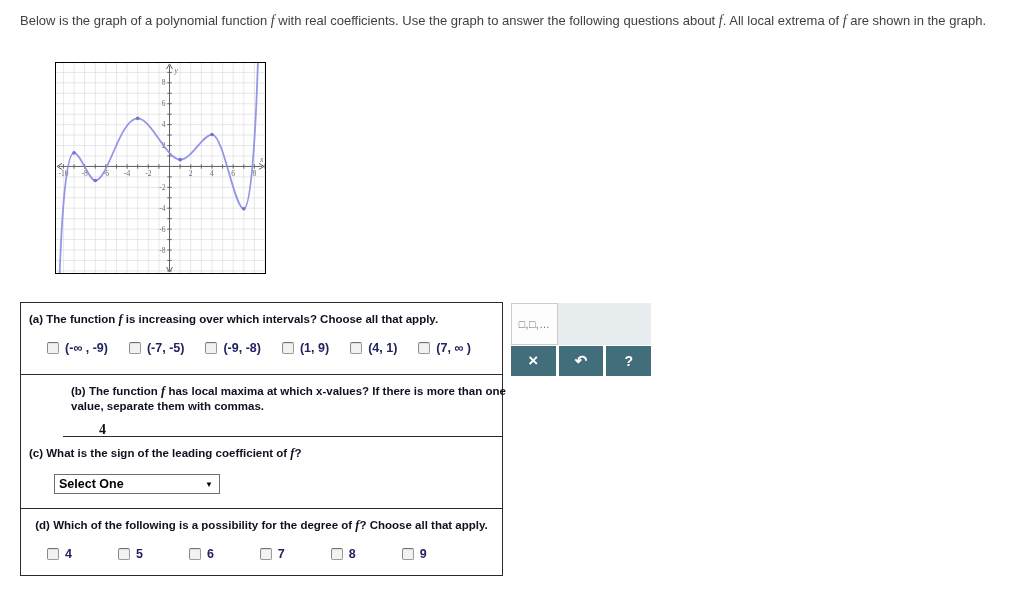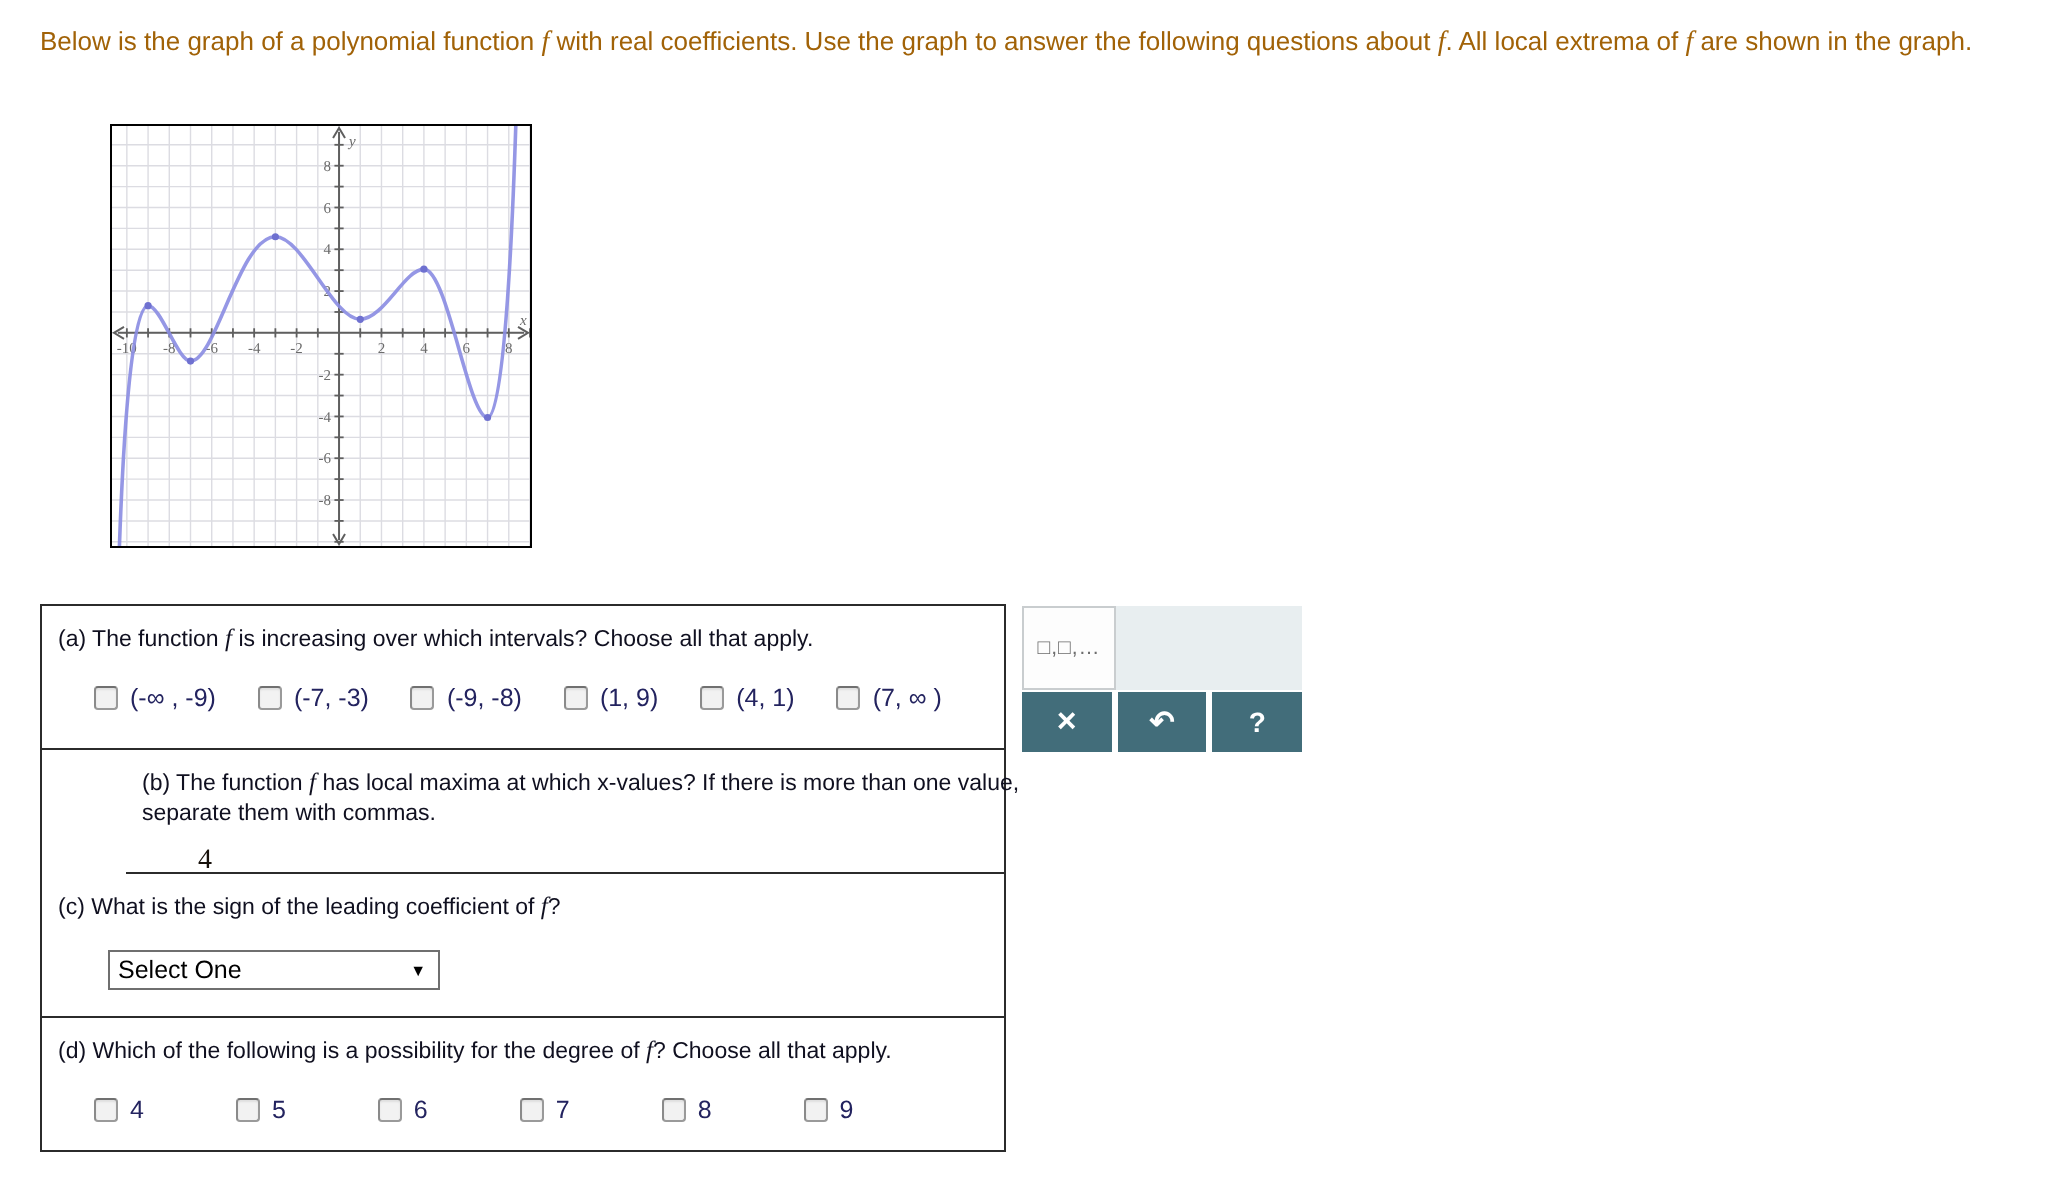--- a/index.html
+++ b/index.html
@@ -5,37 +5,37 @@
   * { margin:0; padding:0; box-sizing:border-box; }
   body {
     width:1024px; height:596px; position:relative;
     background:#ffffff;
     font-family:"Liberation Sans", sans-serif;
     overflow:hidden;
   }
   
   .intro {
     position:absolute; left:20px; top:10px; width:992px;
-    font-size:13px; line-height:21px; color:#a16207;
+    font-size:13px; line-height:21px; color:#404040;
   }
   .intro i { font-family:"Liberation Serif", serif; font-size:14px; }
 
   
   .graph-box {
     position:absolute; left:55px; top:62px; width:211px; height:212px;
     border:1px solid #000; background:#fff;
   }
   .graph-box svg { display:block; }
 
   
   .qpanel {
     position:absolute; left:20px; top:302px; width:483px;
     border:1px solid #2b2b2b; background:#fff;
   }
-  .qsection { padding:9px 8px 8px 8px; border-bottom:1px solid #2b2b2b; }
+  .qsection { padding:9px 8px 8px 8px; border-bottom:1px solid #2b2b2b;font-weight:bold; }
   .qsection:last-child { border-bottom:none; }
   .qlabel { font-size:11.5px; color:#101020; line-height:15px; }
   .qlabel i { font-family:"Liberation Serif", serif; font-size:12.5px; }
   .opt-row { display:flex; align-items:center; margin:14px 0 6px 18px; }
   .opt-row.intervals .opt { margin-right:21px; }
   .opt-row.degrees .opt { margin-right:46px; }
   .opt { display:inline-flex; align-items:center; white-space:nowrap; }
   .checkbox {
     width:12px; height:12px; margin-right:6px; flex:none;
     background:#f2f2f2; border:1px solid #9a9a9a; border-top-color:#707070;
@@ -198,21 +198,21 @@
 
   <div class="qsection" style="height:72px;">
     <div class="qlabel">(a) The function <i>f</i> is increasing over which intervals? Choose all that apply.</div>
     <div class="opt-row intervals">
         <span class="opt">
         <span class="checkbox"></span>
         <span class="opt-label">(-∞ , -9)</span>
       </span>
         <span class="opt">
         <span class="checkbox"></span>
-        <span class="opt-label">(-7, -3)</span>
+        <span class="opt-label">(-7, -5)</span>
       </span>
         <span class="opt">
         <span class="checkbox"></span>
         <span class="opt-label">(-9, -8)</span>
       </span>
         <span class="opt">
         <span class="checkbox"></span>
         <span class="opt-label">(1, 9)</span>
       </span>
         <span class="opt">
@@ -232,21 +232,21 @@
   </div>
 
   <div class="qsection" style="height:72px;">
     <div class="qlabel">(c) What is the sign of the leading coefficient of <i>f</i>?</div>
     <div class="select-box">
       <span class="sel-text">Select One</span>
       <span class="sel-arrow">▼</span>
     </div>
   </div>
 
-  <div class="qsection" style="height:66px; border-bottom:none;">
+  <div class="qsection" style="height:66px; border-bottom:none;text-align:center;">
     <div class="qlabel">(d) Which of the following is a possibility for the degree of <i>f</i>? Choose all that apply.</div>
     <div class="opt-row degrees">
         <span class="opt">
         <span class="checkbox"></span>
         <span class="opt-label">4</span>
       </span>
         <span class="opt">
         <span class="checkbox"></span>
         <span class="opt-label">5</span>
       </span>

